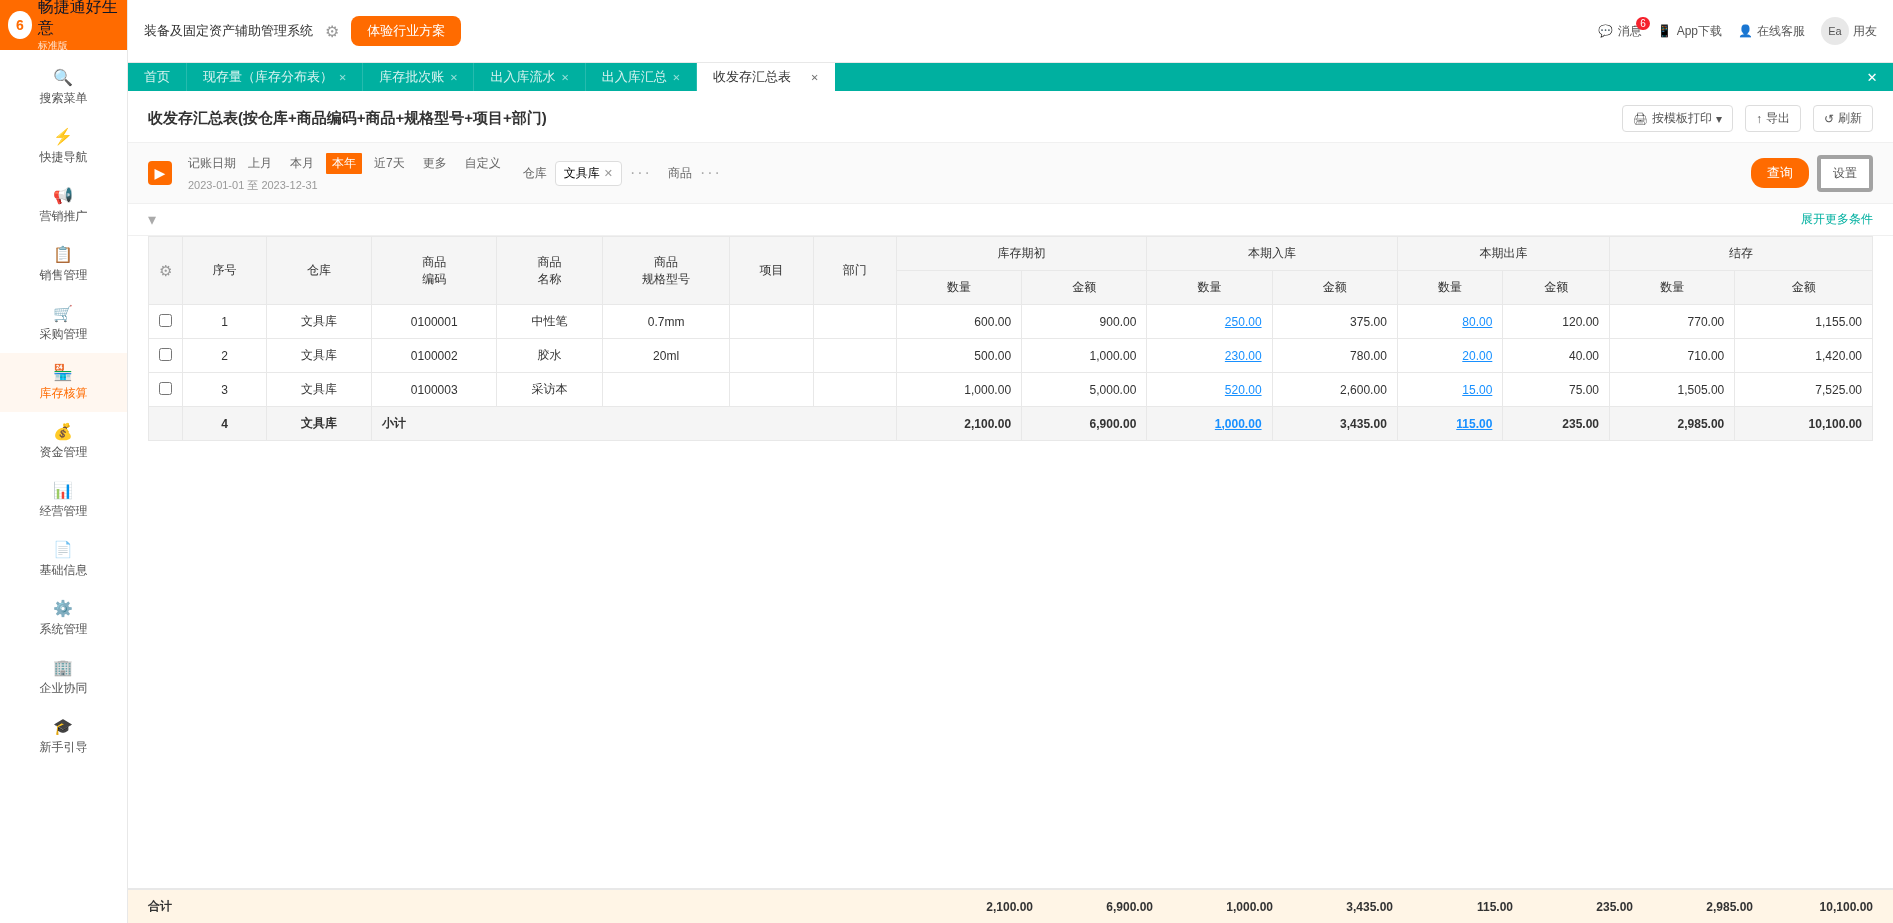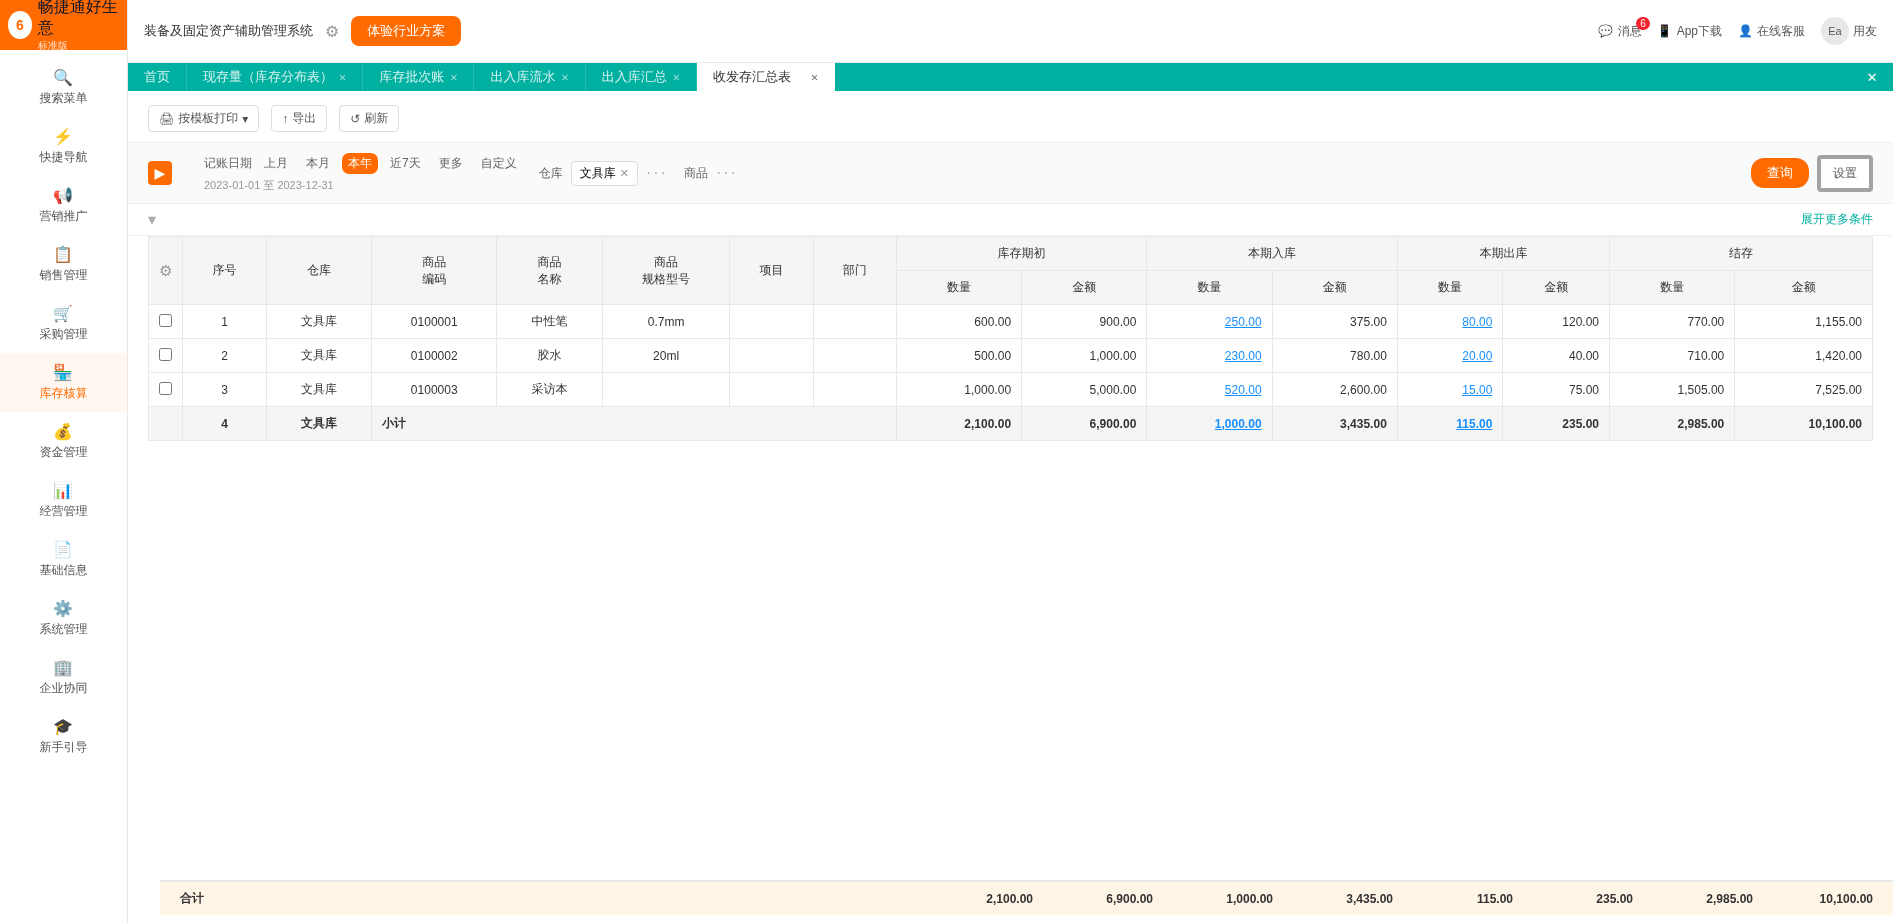--- a/index.html
+++ b/index.html
@@ -127,29 +127,29 @@
       gap: 16px;
       background: #fafafa;
       border-bottom: 1px solid #f0f0f0;
       flex-wrap: wrap;
     }
     #filter-toggle {
       width: 24px; height: 24px; background: #ff6b00;
       border-radius: 4px; display: flex; align-items: center; justify-content: center;
       color: #fff; cursor: pointer; font-size: 14px; flex-shrink: 0;
     }
-    #date-filter { display: flex; flex-direction: column; gap: 4px; margin-left: 16px; }
+    #date-filter { display: flex; flex-direction: column; gap: 4px; }
     .date-filter-row { display: flex; align-items: center; gap: 6px; }
     .filter-label { font-size: 12px; color: #666; }
     .date-btn {
       font-size: 12px; color: #666; cursor: pointer; padding: 2px 6px;
       border-radius: 3px;
     }
     .date-btn.active {
-      background: #ff6b00; color: #fff; border-radius: 7px; padding: 2px 6px;
+      background: #ff6b00; color: #fff; border-radius: 1px; padding: 2px 6px;
     }
     .date-range { font-size: 11px; color: #999; }
     .filter-group { display: flex; align-items: center; gap: 8px; }
     .filter-tag {
       display: flex; align-items: center; gap: 4px;
       background: #fff; border: 1px solid #ddd;
       border-radius: 4px; padding: 3px 8px; font-size: 12px;
     }
     .filter-tag-close { cursor: pointer; color: #999; font-size: 11px; }
     .filter-ellipsis { font-size: 16px; color: #aaa; cursor: pointer; letter-spacing: 2px; }
@@ -186,31 +186,30 @@
       text-align: center;
       color: #333;
     }
     tbody tr.subtotal { background: #f5f5f5; font-weight: bold; }
     .underline { text-decoration: underline; color: #1890ff; cursor: pointer; }
     .gear-col { width: 30px; }
     .num-col { text-align: right !important; }
 
     
     #totals-bar {
-      position: sticky; bottom: 8px;
+      position: sticky; bottom: 0;
       background: #fff5e6;
       border-top: 2px solid #e8e8e8;
       padding: 8px 20px;
       display: flex;
       align-items: center;
       font-size: 12px;
       font-weight: bold;
       color: #333;
       flex-shrink: 0;
-      margin-left: 32px;
     }
     .total-label { margin-right: 20px; }
     .total-group { display: flex; gap: 40px; margin-left: auto; }
     .total-item { min-width: 80px; text-align: right; }
 
     
     #filter-row2 {
       padding: 6px 20px 6px;
       display: flex; align-items: center; gap: 12px;
       border-bottom: 1px solid #f0f0f0;
@@ -337,20 +336,21 @@
         <span>收发存汇总表</span>
         <span class="tab-close">✕</span>
       </div>
       <span id="close-btn">✕</span>
   </div>
 
   <div id="page-content">
 
     <div id="page-header">
       <div id="page-header-top">
+        <h2 id="page-title">收发存汇总表(按仓库+商品编码+商品+规格型号+项目+部门)</h2>
         <div id="header-actions">
           <div class="header-action-btn">
             <span>🖨</span>
             <span>按模板打印</span>
             <span>▾</span>
           </div>
           <div class="header-action-btn">
             <span>↑</span>
             <span>导出</span>
           </div>

